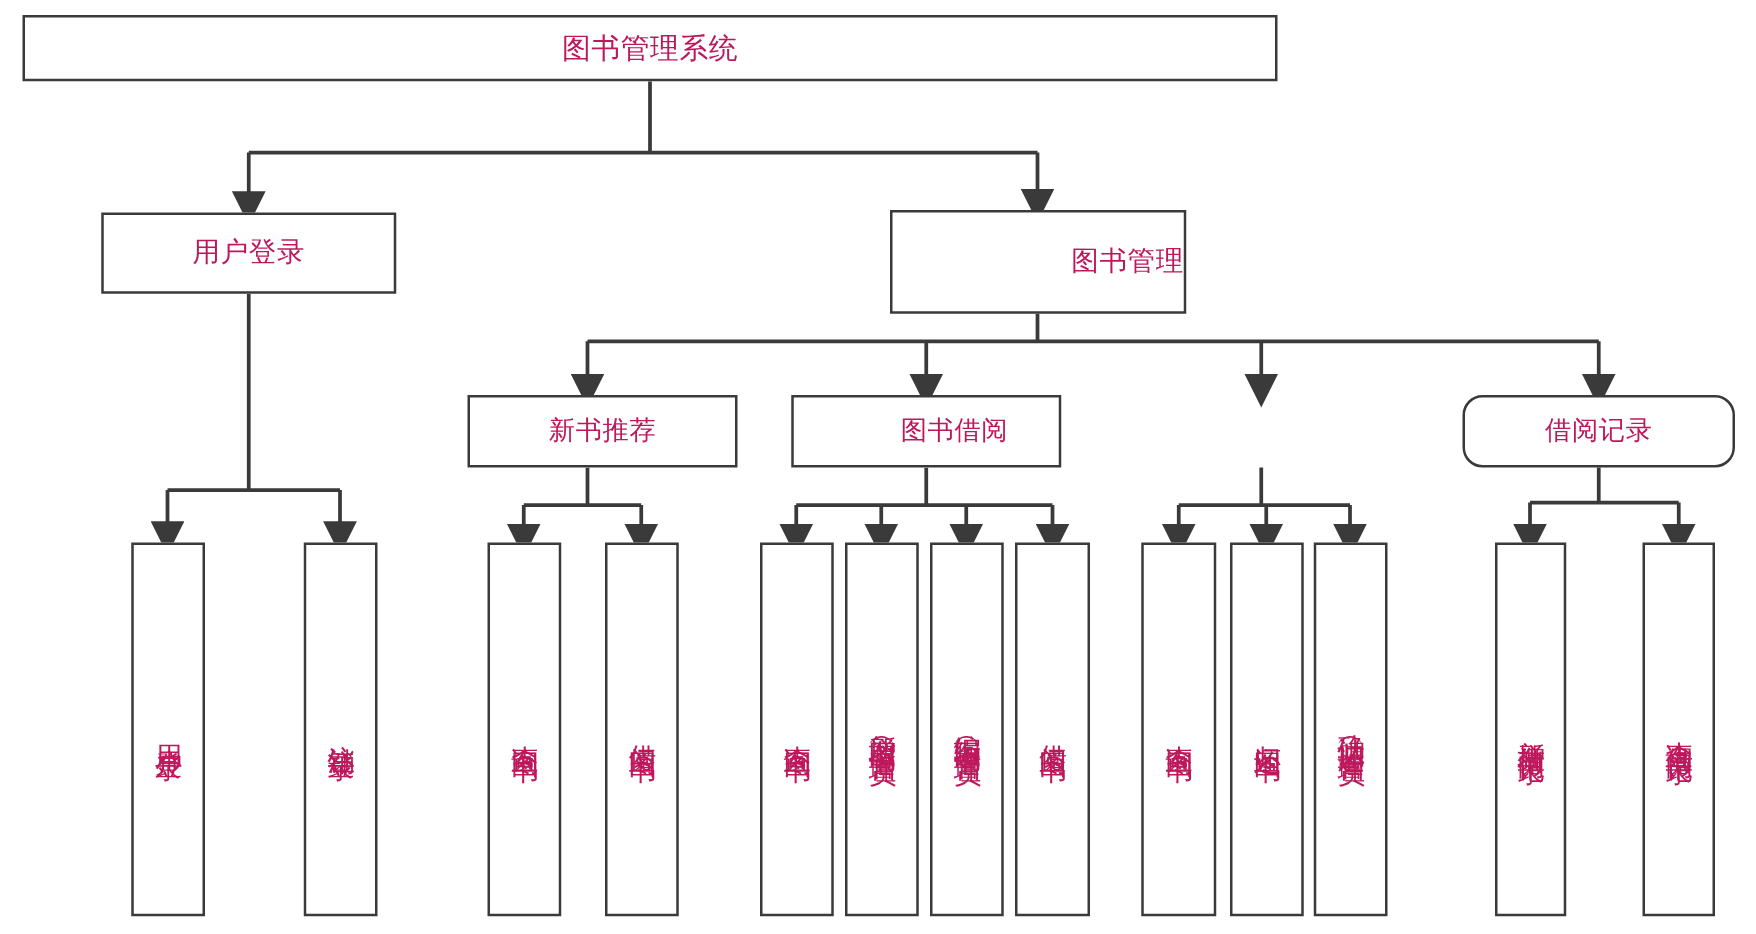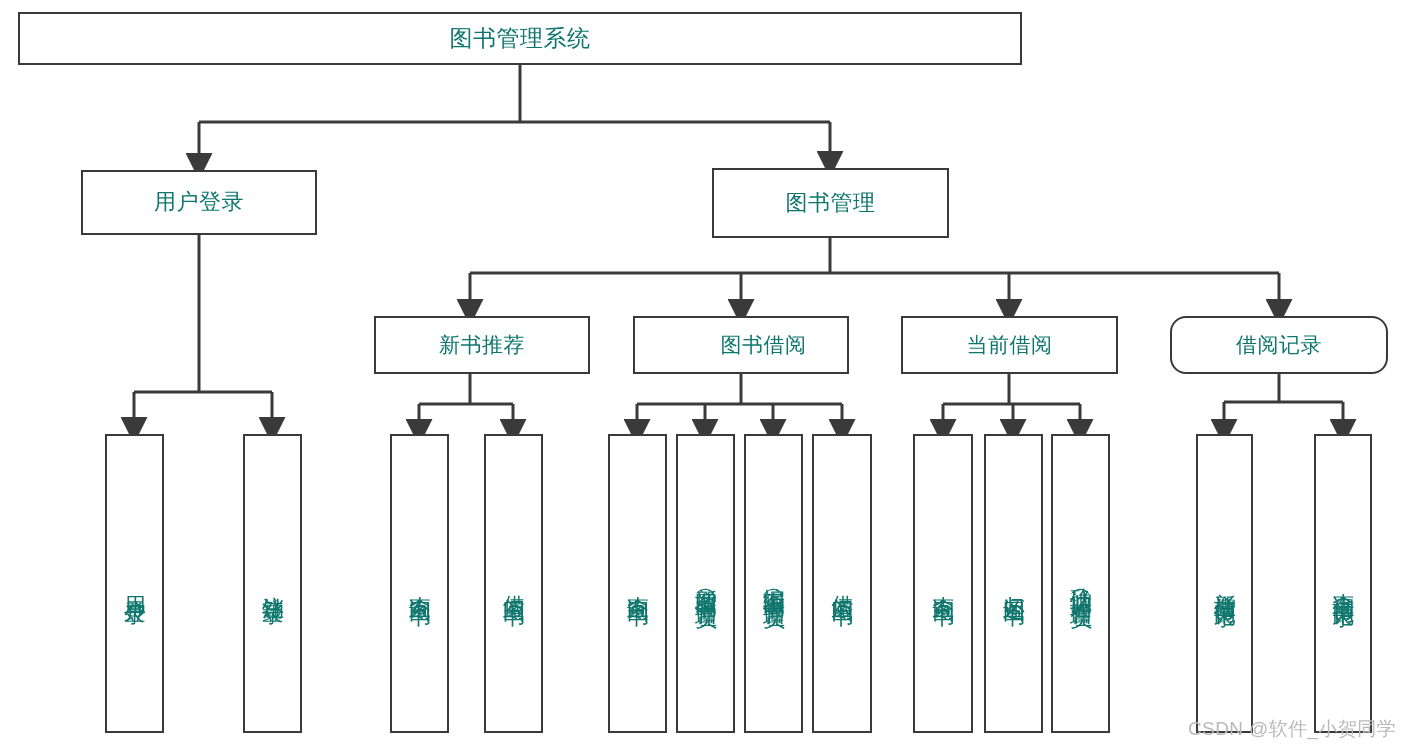--- a/index.html
+++ b/index.html
@@ -26,21 +26,21 @@
     pointer-events: none;
   }
   .node {
     position: absolute;
     box-sizing: border-box;
     background: #ffffff;
     border: 2.5px solid #3a3a3a;
     display: flex;
     align-items: center;
     justify-content: center;
-    color: #0f766e;
+    color: #be185d;
     z-index: 2;
   }
   .node .label {
     display: block;
     text-align: center;
     line-height: 1.12;
     letter-spacing: 0.5px;
   }
   .node.root .label { font-size: 23px; }
   .node.lvl1 .label { font-size: 22px; }
@@ -127,32 +127,29 @@
     </g>
   </svg>
 
   <div class="node root" style="left:18px; top:12px; width:1004px; height:53px;">
     <span class="label">图书管理系统</span>
   </div>
 
   <div class="node lvl1" style="left:81px; top:170px; width:236px; height:65px;">
     <span class="label">用户登录</span>
   </div>
-  <div class="node lvl1" style="left:712px; top:168px; width:237px; height:70px;">
+  <div class="node lvl1" style="left:712px; top:168px; width:237px; height:83px;justify-content:flex-end;">
     <span class="label">图书管理</span>
   </div>
 
   <div class="node lvl2" style="left:374px; top:316px; width:216px; height:58px;">
     <span class="label">新书推荐</span>
   </div>
   <div class="node lvl2" style="left:633px; top:316px; width:216px; height:58px;padding-left:45px;">
     <span class="label">图书借阅</span>
-  </div>
-  <div class="node lvl2" style="left:901px; top:316px; width:217px; height:58px;">
-    <span class="label">当前借阅</span>
   </div>
   <div class="node lvl2" style="left:1170px; top:316px; width:218px; height:58px;border-radius:16px;">
     <span class="label">借阅记录</span>
   </div>
 
   <div class="node leaf" style="left:105px; top:434px; width:59px; height:299px;">
     <span class="label">用户登录</span>
   </div>
   <div class="node leaf" style="left:243px; top:434px; width:59px; height:299px;">
     <span class="label">注销登录</span>
@@ -188,15 +185,14 @@
     <span class="label">确认归还（管理员）</span>
   </div>
 
   <div class="node leaf" style="left:1196px; top:434px; width:57px; height:299px;">
     <span class="label">新增借阅记录</span>
   </div>
   <div class="node leaf" style="left:1314px; top:434px; width:58px; height:299px;">
     <span class="label">查询借阅记录</span>
   </div>
 
-  <div class="watermark" style="left:1188px; top:716px;">CSDN @软件_小贺同学</div>
 
 </div>
 
 </body></html>

